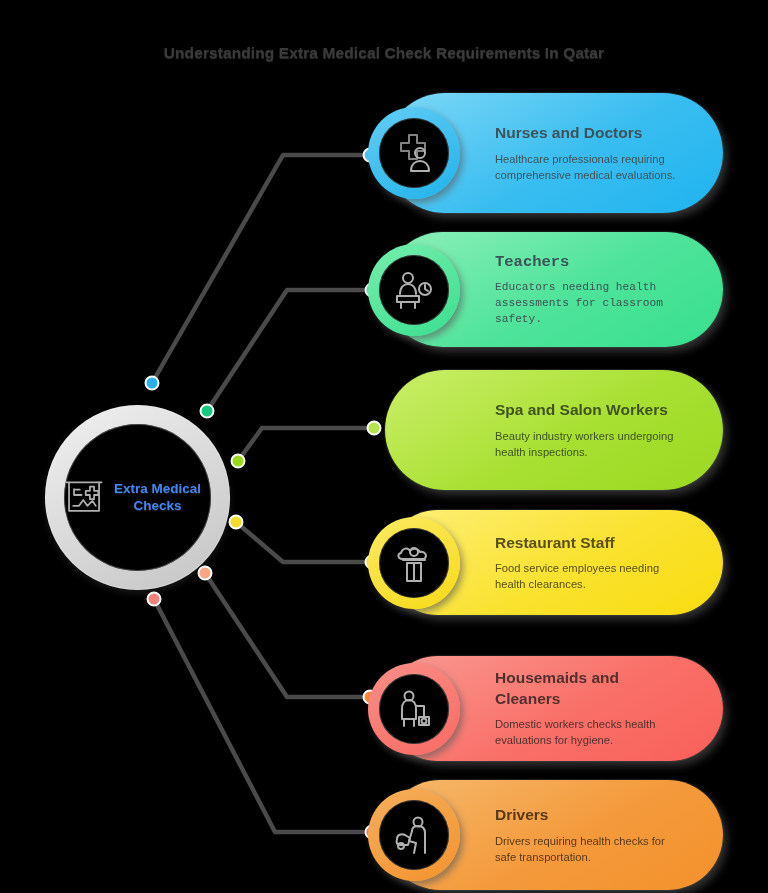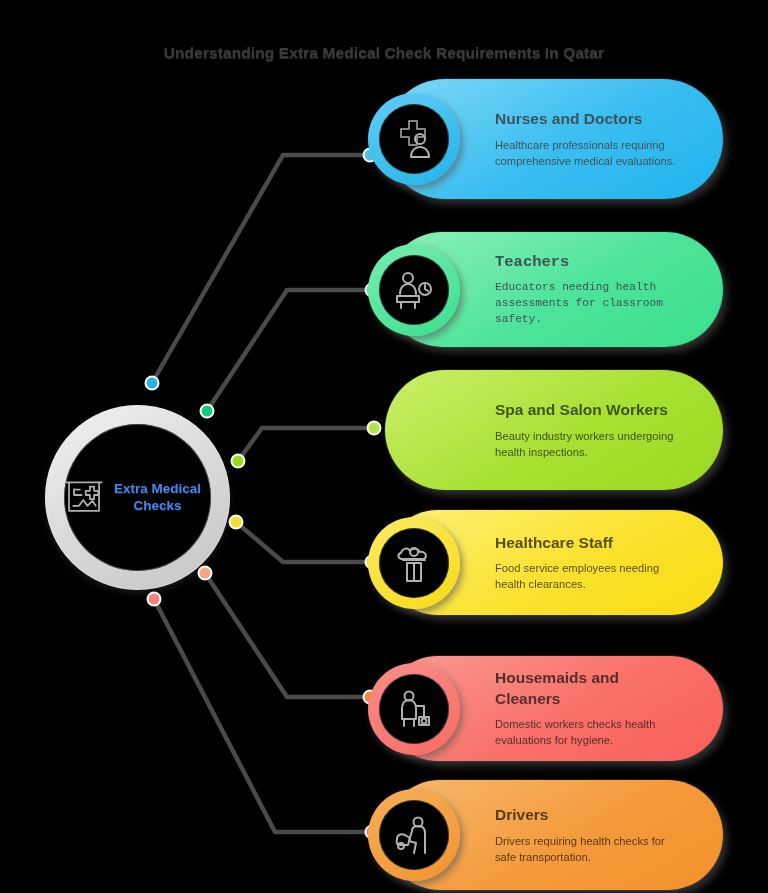--- a/index.html
+++ b/index.html
@@ -223,21 +223,21 @@
       <path d="M31 13 L36 13 L36 18 L41 18 L41 23 L36 23 L36 28 L31 28 L31 23 L26 23 L26 18 L31 18 Z"></path>
       <path d="M11 36 L18 36 L23 29 L28 36 L34 30 L38 36"></path>
     </svg>
     <div id="hub-label">
       <span>Extra Medical</span><br>
       <span>Checks</span>
     </div>
   </div>
 </div>
 
-<div class="card c0" style="top:79px;height:120px;">
+<div class="card c0" style="top:93px;height:120px;">
   <div class="card-body"></div>
   <div class="badge">
     <svg class="badge-icon" viewBox="0 0 44 44" fill="none" stroke="#cfcfcf" stroke-width="2" stroke-linecap="round" stroke-linejoin="round">
       <path d="M17 4 L25 4 L25 12 L33 12 L33 20 L25 20 L25 28 L17 28 L17 20 L9 20 L9 12 L17 12 Z" opacity="0.75"></path>
       <circle cx="28" cy="22" r="5"></circle>
       <path d="M19 40 C19 33 23.5 30 28 30 C32.5 30 37 33 37 40 Z"></path>
     </svg>
   </div>
   <div class="card-text">
     <div class="card-title">Nurses and Doctors</div>
@@ -276,21 +276,21 @@
   <div class="badge">
     <svg class="badge-icon" viewBox="0 0 44 44" fill="none" stroke="#cfcfcf" stroke-width="2" stroke-linecap="round" stroke-linejoin="round">
       <circle cx="22" cy="11" r="4"></circle>
       <path d="M10 18 C6 18 5 13 9 12 C10 7 16 6 18 10 C20 7 26 7 28 11 C33 10 36 15 32 18 Z"></path>
       <path d="M11 19 L33 19"></path>
       <path d="M15 22 L29 22 L29 40 L15 40 Z"></path>
       <path d="M22 22 L22 40"></path>
     </svg>
   </div>
   <div class="card-text">
-    <div class="card-title">Healthcare Staff</div>
+    <div class="card-title">Restaurant Staff</div>
     <div class="card-desc">Food service employees needing health clearances.</div>
   </div>
 </div>
 
 <div class="card c4" style="top:640px;height:105px;margin-top:16px;">
   <div class="card-body"></div>
   <div class="badge">
     <svg class="badge-icon" viewBox="0 0 44 44" fill="none" stroke="#cfcfcf" stroke-width="2" stroke-linecap="round" stroke-linejoin="round">
       <circle cx="17" cy="9" r="4.5"></circle>
       <path d="M10 22 C10 16 13 13 17 13 C21 13 24 16 24 22 L24 32 L10 32 Z"></path>

